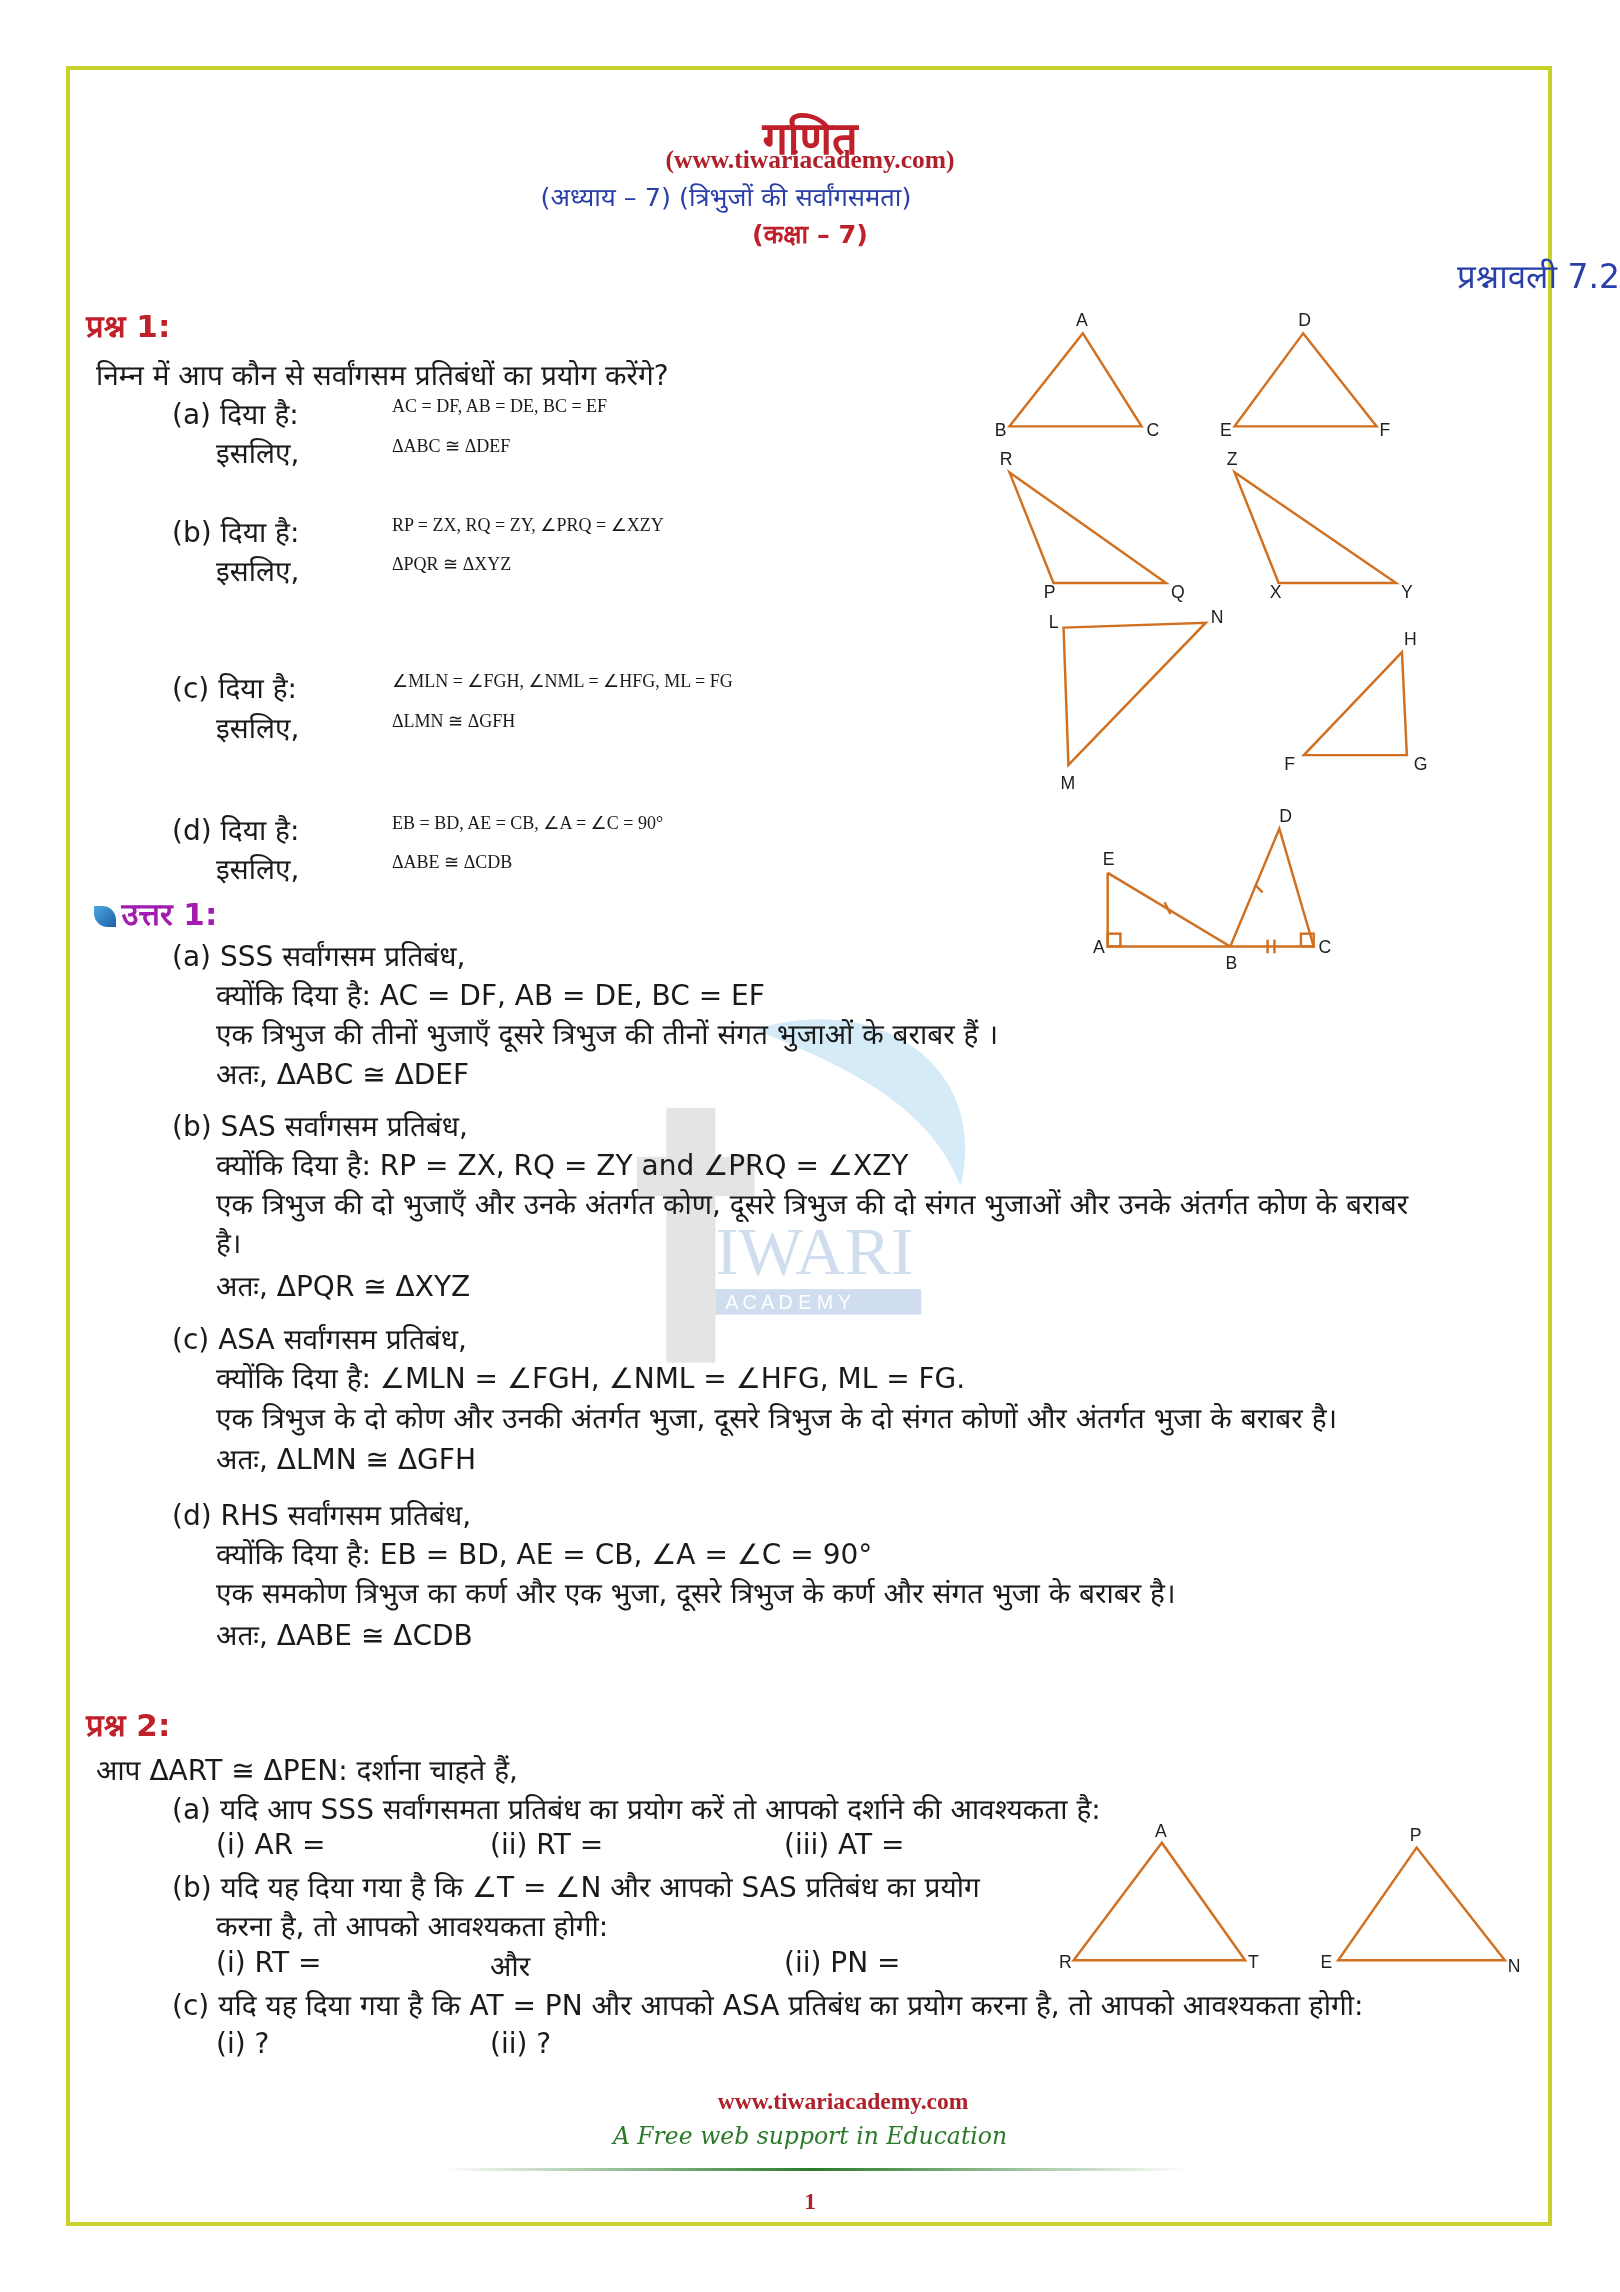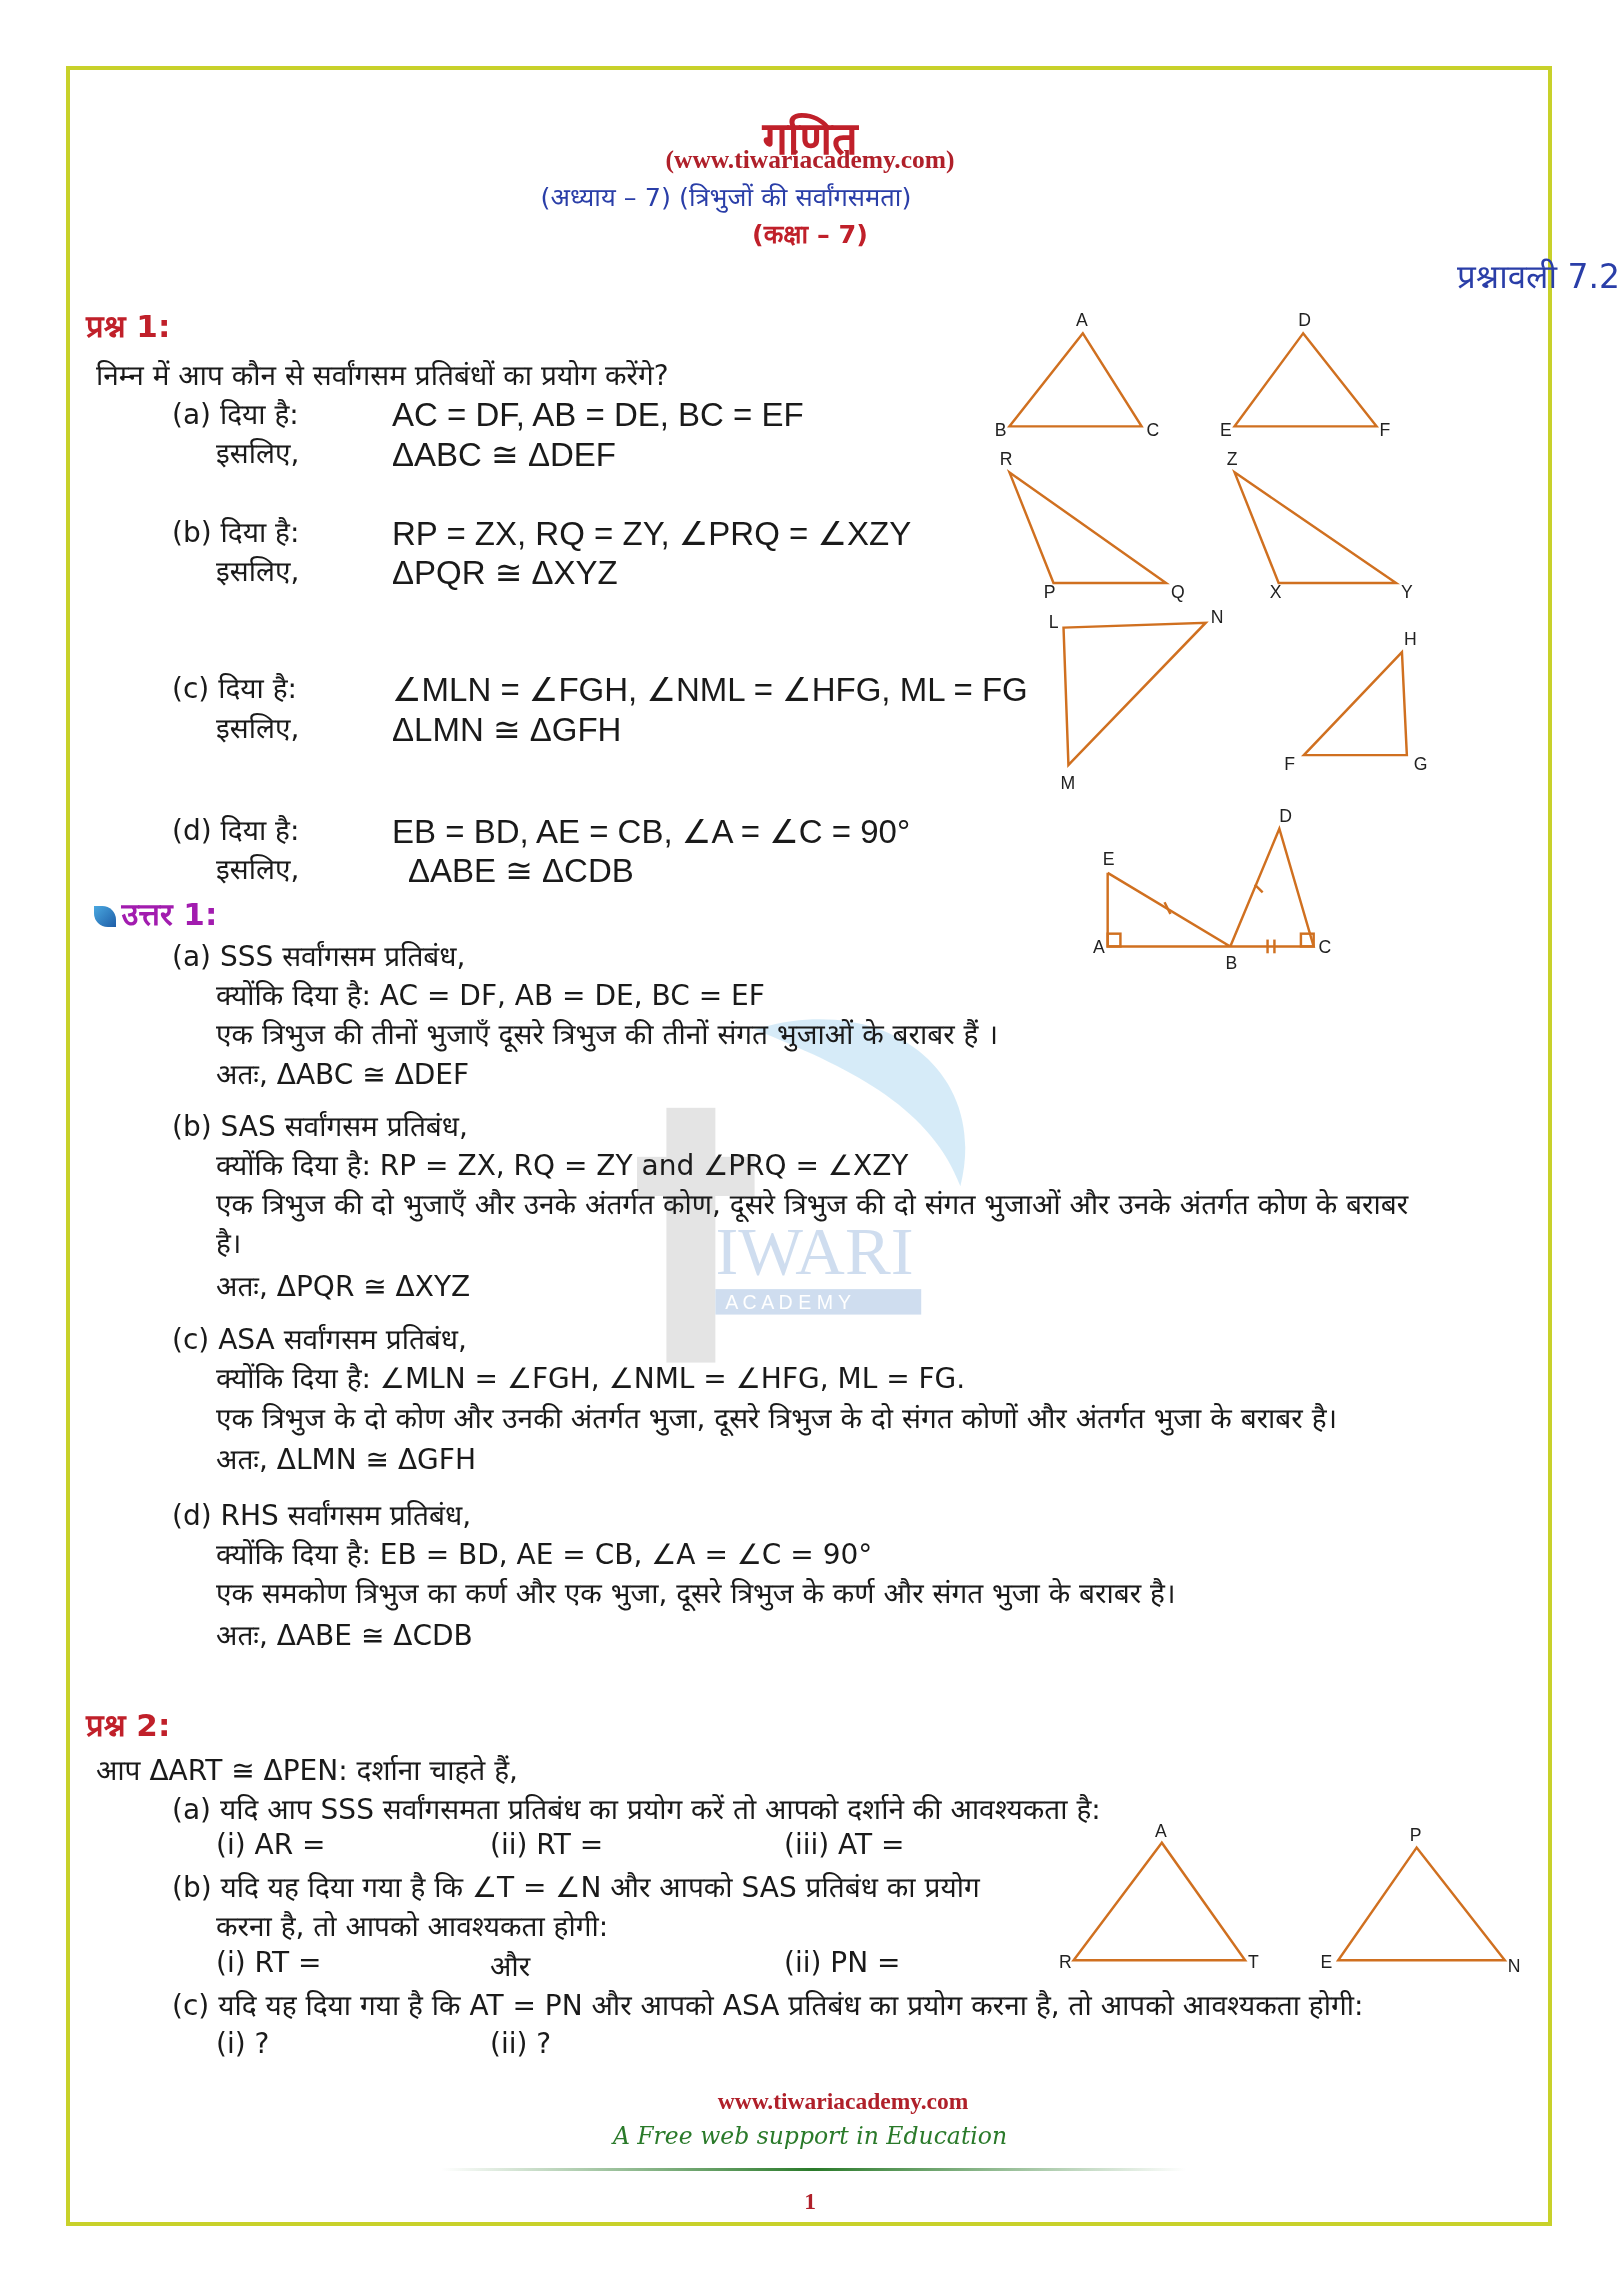--- a/index.html
+++ b/index.html
@@ -9,21 +9,21 @@
            border: 4.9px solid #c8d12a; box-sizing: border-box; }
   .abs { position: absolute; white-space: nowrap; }
   .title { font-family: "DejaVu Sans", sans-serif; font-weight: bold; color: #c0202a; font-size: 45px; }
   .site { font-weight: bold; color: #b0202a; font-size: 25.5px; }
   .chap { color: #2a3ea8; font-size: 25.5px; font-family: "DejaVu Sans", sans-serif; }
   .cls { color: #c0202a; font-size: 25.5px; font-weight: bold; font-family: "DejaVu Sans", sans-serif; }
   .ex { color: #2a3ea8; font-size: 33px; font-family: "DejaVu Sans", sans-serif; }
   .qhead { color: #c0202a; font-weight: bold; font-size: 31px; font-family: "DejaVu Sans", sans-serif; }
   .ahead { color: #a21caf; font-weight: bold; font-size: 31px; font-family: "DejaVu Sans", sans-serif; }
   .t { font-size: 28px; font-family: "DejaVu Sans", sans-serif; }
-  .m { font-size: 33px; font-family: Liberation Sans, sans-serif; }
+  .m { font-size: 18px; font-family: Liberation Serif, serif; }
   .foot-site { color: #b0202a; font-weight: bold; font-size: 23.5px; padding-left: 33px; }
   .foot-tag { color: #2a7a2a; font-style: italic; font-size: 23.5px; font-family: "DejaVu Serif", serif; }
   .pgnum { color: #b0202a; font-weight: bold; font-size: 23.5px; }
   .watermark { position: absolute; left: 637px; top: 990px; width: 392px; height: 412px; opacity: 0.22; pointer-events: none; }
   svg text { font-family: "Liberation Sans", sans-serif; font-size: 18px; fill: #222; }
   .leaf { display: inline-block; width: 21.6px; height: 21.6px; background: linear-gradient(135deg,#4aa8e0,#1e5ea8); border-radius: 0 13.7px 0 13.7px; vertical-align: middle; margin-right: 5.9px; }
 </style>
 </head>
 <body>
 
@@ -60,21 +60,21 @@
 <div class="abs m" style="left:392px;top:553px;">ΔPQR ≅ ΔXYZ</div>
 
 <div class="abs t" style="left:172px;top:668px;">(c) दिया है:</div>
 <div class="abs m" style="left:392px;top:670px;">∠MLN = ∠FGH, ∠NML = ∠HFG, ML = FG</div>
 <div class="abs t" style="left:216px;top:708px;">इसलिए,</div>
 <div class="abs m" style="left:392px;top:710px;">ΔLMN ≅ ΔGFH</div>
 
 <div class="abs t" style="left:172px;top:810px;">(d) दिया है:</div>
 <div class="abs m" style="left:392px;top:812px;">EB = BD, AE = CB, ∠A = ∠C = 90°</div>
 <div class="abs t" style="left:216px;top:849px;">इसलिए,</div>
-<div class="abs m" style="left:408px;top:851px;text-align:center;">ΔABE ≅ ΔCDB</div>
+<div class="abs m" style="left:392px;top:851px;text-align:center;">ΔABE ≅ ΔCDB</div>
 
 <svg class="abs" style="left:980px;top:304px;" width="470" height="323" viewBox="0 0 480 330">
   <g stroke="#d07020" stroke-width="2.5" fill="none">
     <polygon points="105,30 30,125 165,125"></polygon>
     <polygon points="330,30 260,125 405,125"></polygon>
     <polygon points="30,172 75,285 190,285"></polygon>
     <polygon points="260,172 305,285 425,285"></polygon>
   </g>
   <text x="98" y="22">A</text>
   <text x="15" y="135">B</text>

